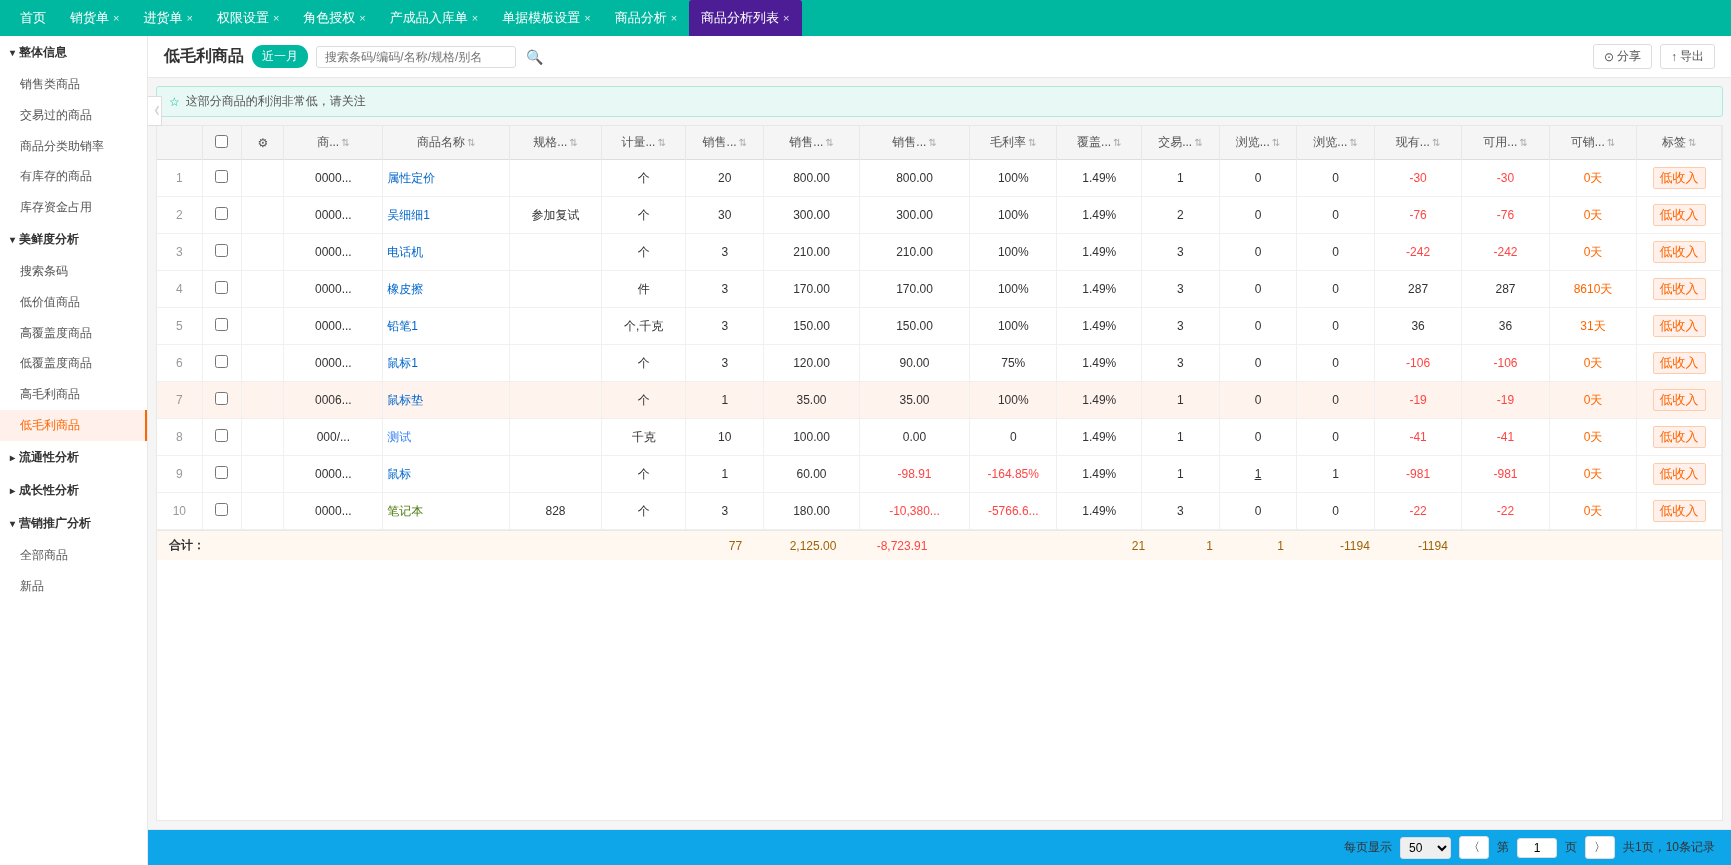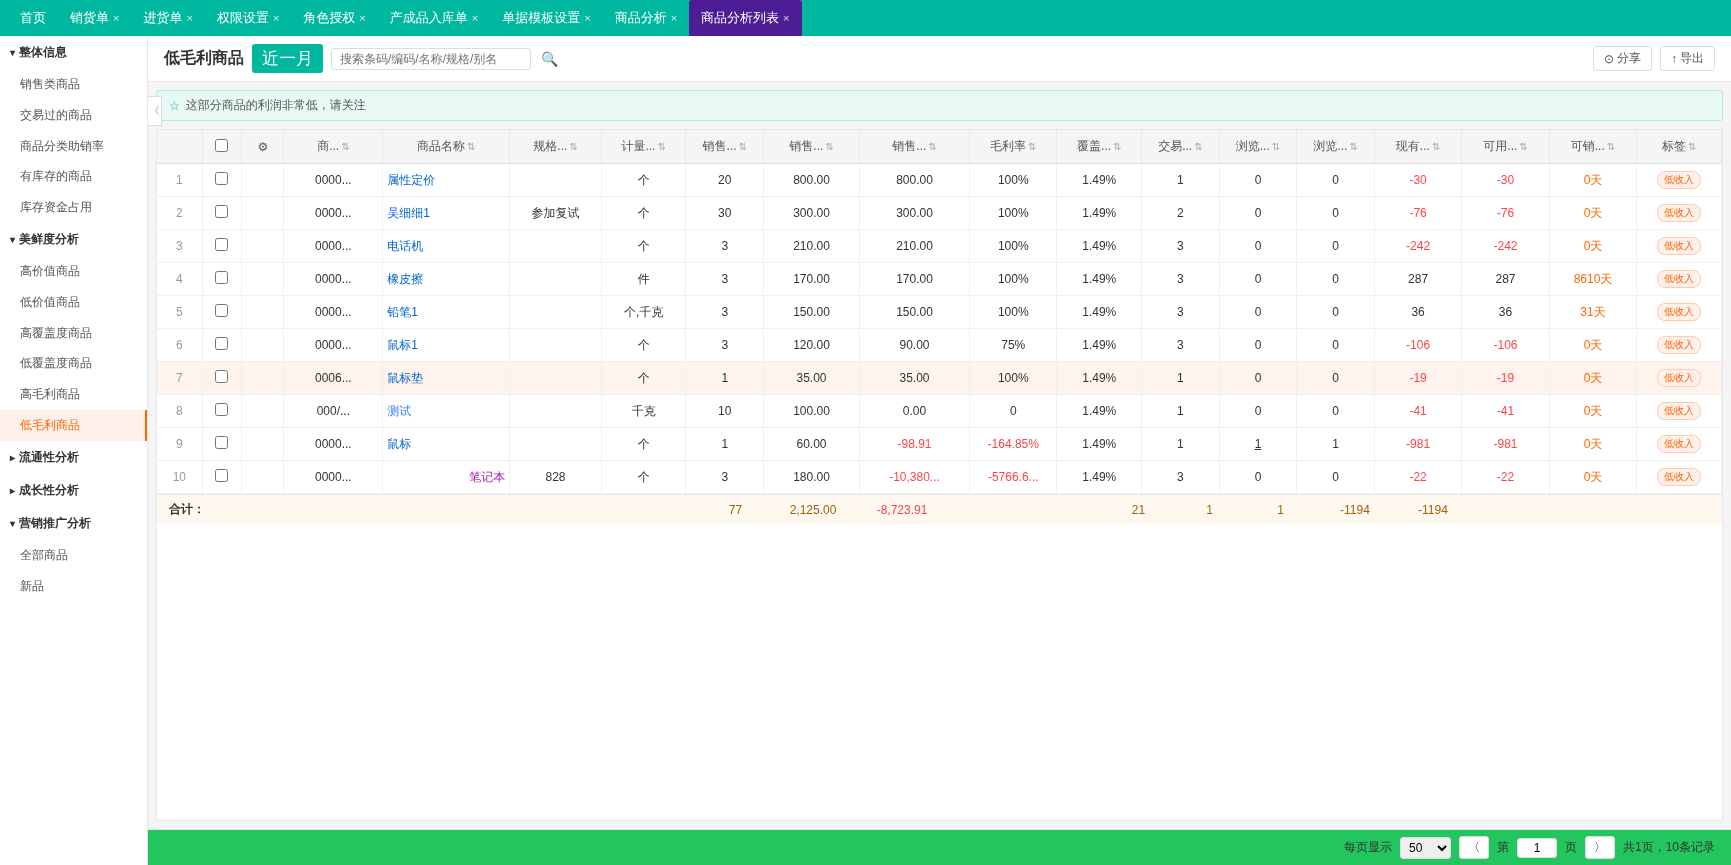--- a/index.html
+++ b/index.html
@@ -115,23 +115,23 @@
     }
     .page-title {
       font-size: 16px;
       font-weight: bold;
       color: #333;
     }
     .date-filter-btn {
       background: #00b8a0;
       color: #fff;
       border: none;
-      border-radius: 3px;
+      border-radius: 11px;
       padding: 3px 10px;
-      font-size: 17px;
+      font-size: 12px;
       cursor: pointer;
     }
     .search-box {
       border: 1px solid #ddd;
       border-radius: 3px;
       padding: 3px 8px;
       font-size: 12px;
       width: 200px;
       outline: none;
     }
@@ -219,22 +219,22 @@
       text-align: center;
       border-right: 1px solid #f0f0f0;
       overflow: hidden;
       text-overflow: ellipsis;
       white-space: nowrap;
     }
 
     .tag-badge {
       display: inline-block;
       padding: 1px 6px;
-      border-radius: 8px;
-      font-size: 10px;
+      border-radius: 2px;
+      font-size: 13px;
     }
     .tag-low-income {
       background: #fff0eb;
       color: #ff6600;
       border: 1px solid #ffccaa;
     }
 
     .red-text { color: #ff4444; }
     .orange-text { color: #ff6600; margin-left: 32px; }
     .underline-0 { text-decoration: underline; cursor: pointer; }
@@ -247,21 +247,21 @@
       display: flex;
       align-items: center;
       gap: 16px;
       font-size: 12px;
     }
     .footer-label { color: #333; font-weight: bold; }
     .footer-val { color: #a16207; }
 
     
     .pagination-bar {
-      background: #22c55e;
+      background: #0ea5e9;
       border-top: 1px solid #e8e8e8;
       padding: 6px 16px;
       display: flex;
       align-items: center;
       justify-content: flex-end;
       gap: 8px;
       font-size: 12px;
     }
     .pagination-bar select {
       border: 1px solid #ddd;
@@ -337,21 +337,21 @@
     <div class="sidebar-item">销售类商品</div>
     <div class="sidebar-item">交易过的商品</div>
     <div class="sidebar-item">商品分类助销率</div>
     <div class="sidebar-item">有库存的商品</div>
     <div class="sidebar-item">库存资金占用</div>
 
     <div class="sidebar-group-header">
       <span class="arrow">▾</span>
       <span>美鲜度分析</span>
     </div>
-    <div class="sidebar-item">高价值商品</div>
+    <div class="sidebar-item">搜索条码</div>
     <div class="sidebar-item">低价值商品</div>
     <div class="sidebar-item">高覆盖度商品</div>
     <div class="sidebar-item">低覆盖度商品</div>
     <div class="sidebar-item">高毛利商品</div>
     <div class="sidebar-item active">低毛利商品</div>
 
     <div class="sidebar-group-header">
       <span class="arrow">▸</span>
       <span>流通性分析</span>
     </div>
@@ -631,21 +631,21 @@
       <td class="red-text">-981</td>
       <td class="red-text">-981</td>
       <td class="orange-text">0天</td>
       <td><span class="tag-badge tag-low-income">低收入</span></td>
     </tr>
             <tr>
       <td style="color:#999;">10</td>
       <td><input type="checkbox" style=""></td>
       <td></td>
       <td>0000...</td>
-      <td style="text-align:right;cursor:pointer;color:#a21caf;">笔记本</td>
+      <td style="text-align:left;cursor:pointer;color:#4d7c0f;">笔记本</td>
       <td>828</td>
       <td>个</td>
       <td>3</td>
       <td>180.00</td>
       <td class="red-text">-10,380...</td>
       <td class="red-text">-5766.6...</td>
       <td>1.49%</td>
       <td>3</td>
       <td class="">0</td>
       <td>0</td>

